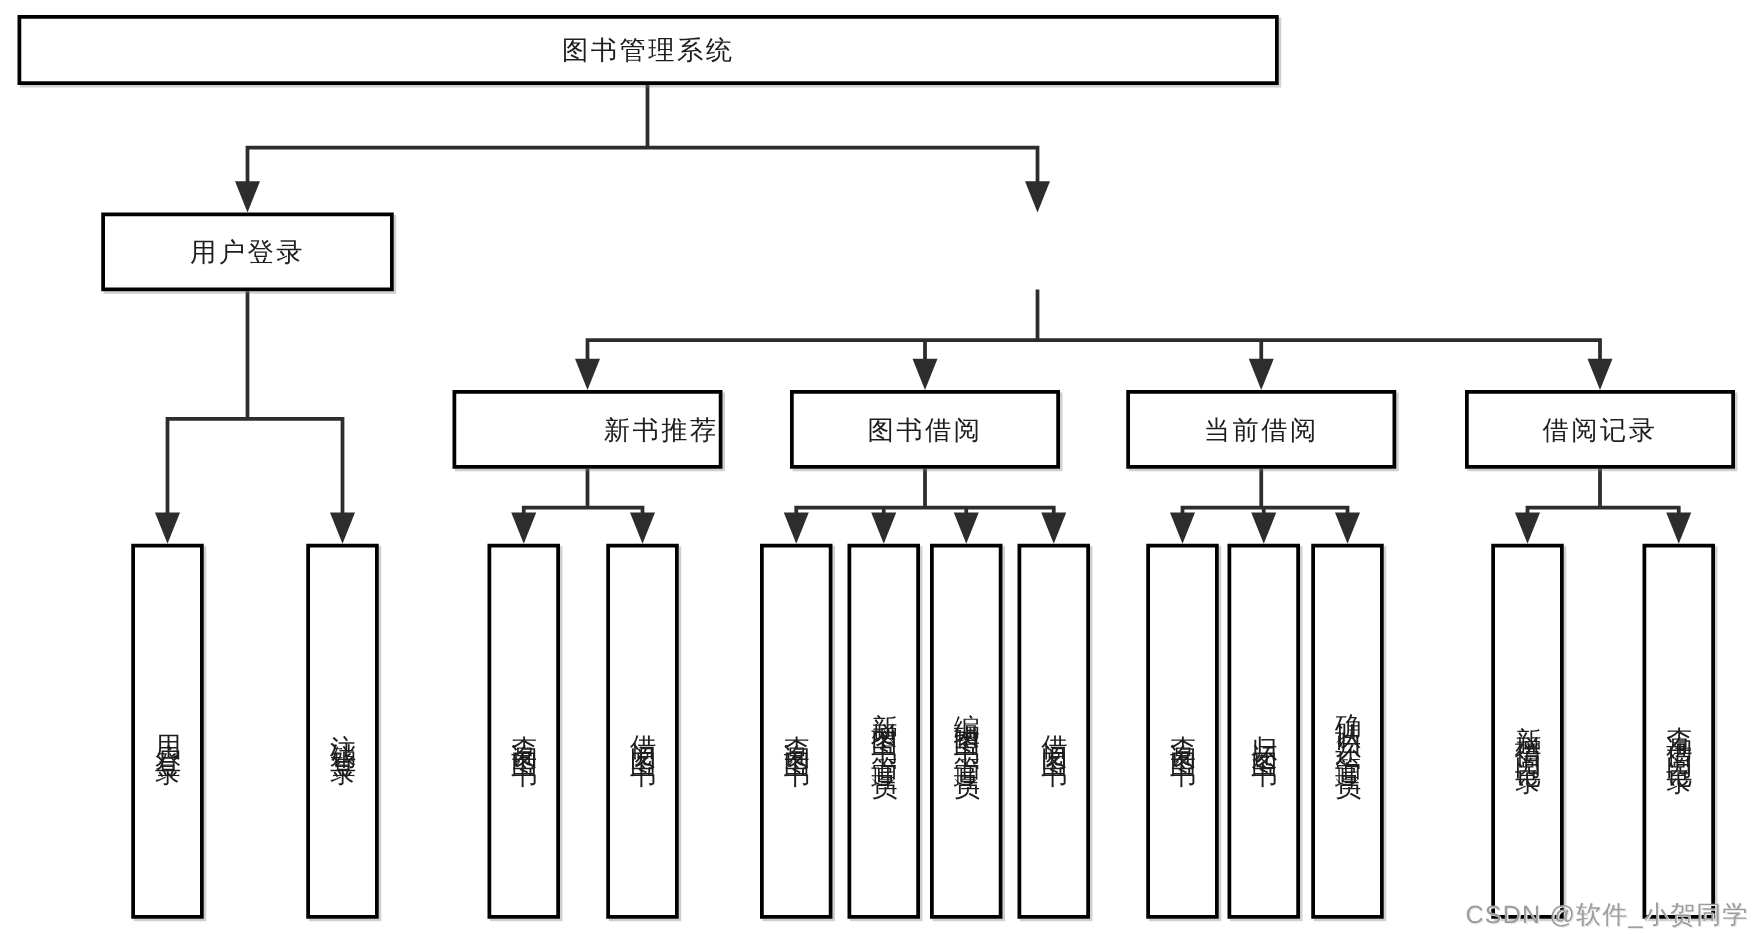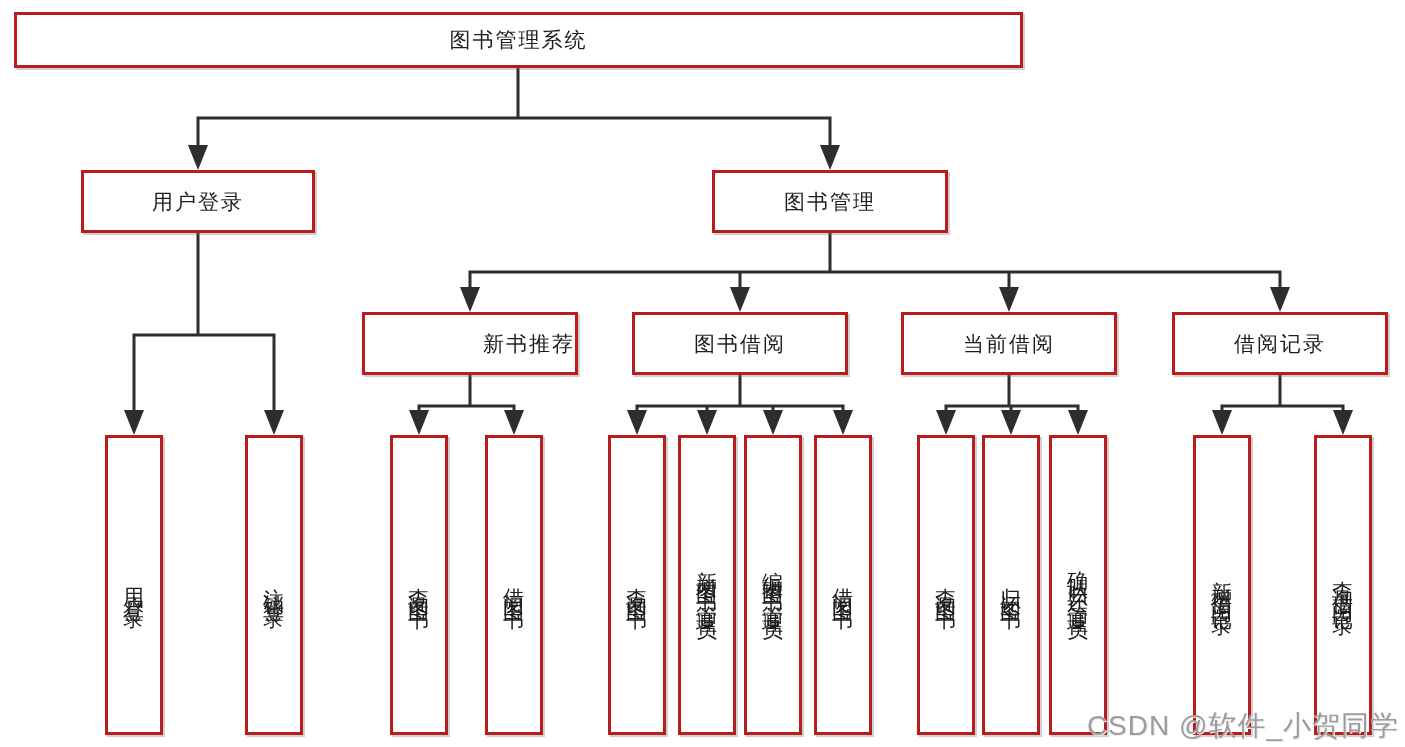--- a/index.html
+++ b/index.html
@@ -28,21 +28,21 @@
     fill: none;
     stroke-linecap: square;
   }
   .connectors polygon {
     fill: #2d2d2d;
     stroke: none;
   }
   .box {
     position: absolute;
     box-sizing: border-box;
-    border: 3px solid #b91c1c;
+    border: 3px solid #000000;
     background: #ffffff;
     display: flex;
     align-items: center;
     justify-content: center;
     color: #1d1d1d;
     box-shadow: 2px 2px 0 rgba(120,120,120,0.35);
   }
   .box .hlabel {
     font-size: 21px;
     letter-spacing: 2px;
@@ -80,21 +80,21 @@
   .leaf-8  { left: 814px; }
   .leaf-9  { left: 917px; }
   .leaf-10 { left: 982px; }
   .leaf-11 { left: 1049px; }
   .leaf-12 { left: 1193px; }
   .leaf-13 { left: 1314px; }
   .watermark {
     position: absolute;
     right: 6px;
     bottom: 2px;
-    font-size: 28px;
+    font-size: 20px;
     color: #9c9c9c;
     letter-spacing: 1px;
     text-shadow: 1px 1px 0 #e8e8e8;
     white-space: nowrap;
   }
 </style>
 </head>
 <body>
 
 <div class="canvas">
@@ -149,23 +149,20 @@
     </g>
   </svg>
 
   <div class="box root-box">
     <span class="hlabel">图书管理系统</span>
   </div>
 
   <div class="box l2-box l2-user">
     <span class="hlabel">用户登录</span>
   </div>
-  <div class="box l2-box l2-mgmt">
-    <span class="hlabel">图书管理</span>
-  </div>
 
   <div class="box l3-box l3-1">
     <span class="hlabel">新书推荐</span>
   </div>
   <div class="box l3-box l3-3">
     <span class="hlabel">当前借阅</span>
   </div>
   <div class="box l3-box l3-2">
     <span class="hlabel">图书借阅</span>
   </div>

